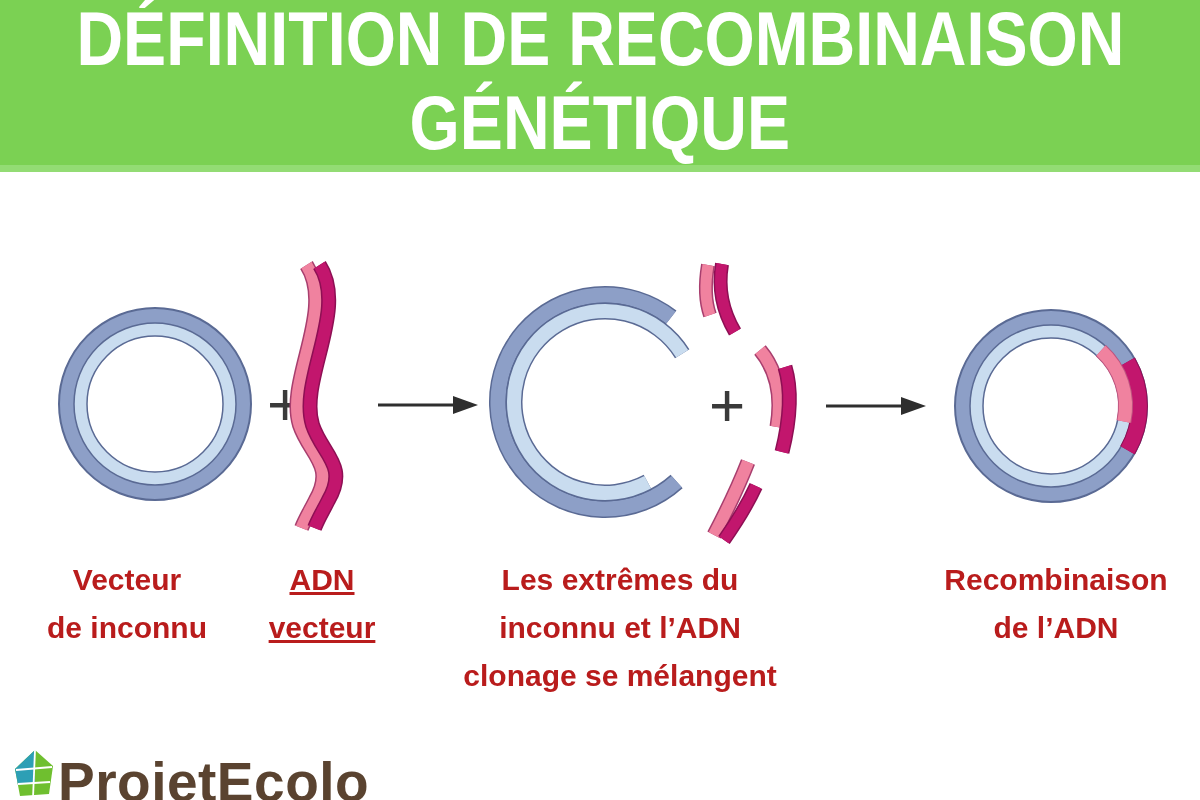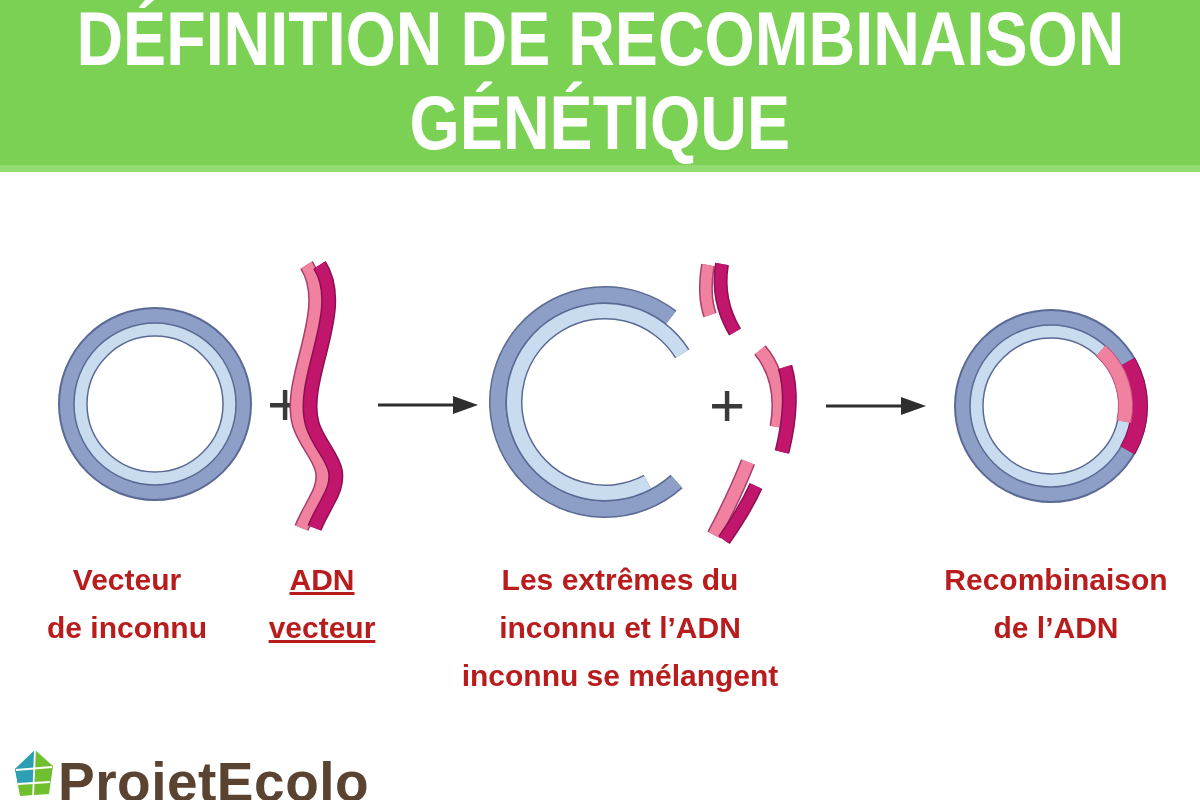--- a/index.html
+++ b/index.html
@@ -123,21 +123,21 @@
     </div>
 
     <div class="step-label" style="left:202px;width:240px;text-decoration:underline;">
       <div>ADN</div>
       <div>vecteur</div>
     </div>
 
     <div class="step-label" style="left:430px;width:380px;">
       <div>Les extrêmes du</div>
       <div>inconnu et l’ADN</div>
-      <div>inconnu se mélangent</div>
+      <div>clonage se mélangent</div>
     </div>
 
     <div class="step-label" style="left:906px;width:300px;">
       <div>Recombinaison</div>
       <div>de l’ADN</div>
     </div>
 
     <div class="logo">
       <svg width="42" height="52" viewBox="0 0 42 50" style="position:absolute;left:0;top:0;">
         <path d="M 23 1 L 41 17 L 37 45 L 8 47 L 3 20 Z" fill="#6fbf2f"></path>

